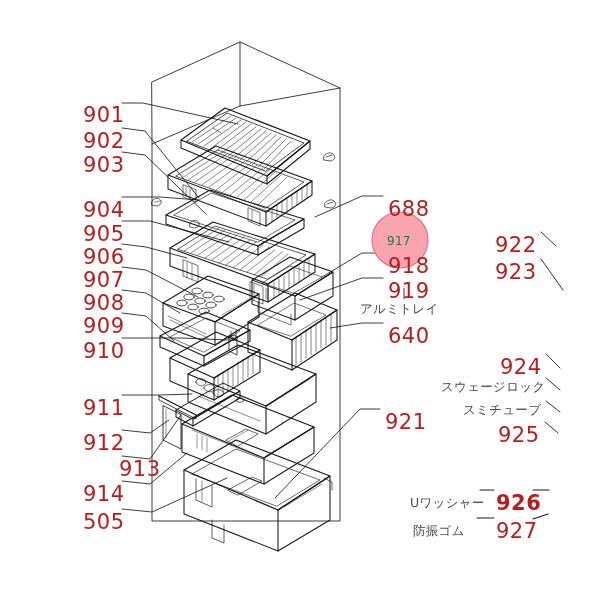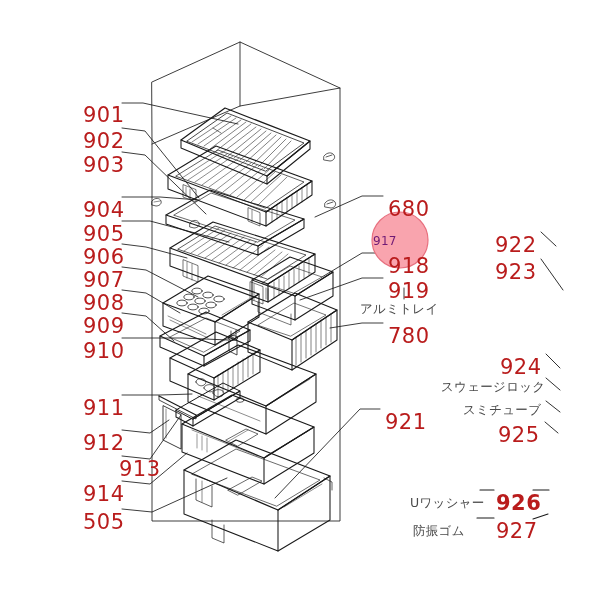--- a/index.html
+++ b/index.html
@@ -361,44 +361,44 @@
         <path d="M533,490 L549,490"></path>
         <path d="M477,518 L494,518"></path>
         <path d="M533,519 L548,514"></path>
       </g>
 
     </g>
 
     <circle id="hl-circle" cx="400" cy="240" r="28" fill="#f9a4ae" stroke="#e8707f" stroke-width="1.2"></circle>
   </svg>
 
-  <div class="hl-num" id="hl-label" style="color: #701a75; left: 373px; top: 234px;">917</div>
+  <div class="hl-num" id="hl-label" style="color: #15803d; left: 387px; top: 234px;">917</div>
 
   <div id="labels-left-layer">
       <div class="lbl num" style="left: 83px; top: 105px;">901</div>
       <div class="lbl num" style="left: 83px; top: 131px;">902</div>
       <div class="lbl num" style="left: 83px; top: 155px;">903</div>
       <div class="lbl num" style="left: 83px; top: 200px;">904</div>
       <div class="lbl num" style="left: 83px; top: 224px;">905</div>
       <div class="lbl num" style="left: 83px; top: 247px;">906</div>
       <div class="lbl num" style="left: 83px; top: 270px;">907</div>
       <div class="lbl num" style="left: 83px; top: 293px;">908</div>
       <div class="lbl num" style="left: 83px; top: 316px;">909</div>
       <div class="lbl num" style="left: 83px; top: 341px;">910</div>
       <div class="lbl num" style="left: 83px; top: 398px;">911</div>
       <div class="lbl num" style="left: 83px; top: 433px;">912</div>
       <div class="lbl num" style="left: 83px; top: 459px; margin-left: 36px;">913</div>
       <div class="lbl num" style="left: 83px; top: 484px;">914</div>
       <div class="lbl num" style="left: 83px; top: 512px;">505</div>
     </div>
   <div id="labels-right-layer">
-      <div class="lbl num" style="left: 388px; top: 199px;">680</div>
+      <div class="lbl num" style="left: 388px; top: 199px;">688</div>
       <div class="lbl num" style="left: 388px; top: 256px;">918</div>
       <div class="lbl num" style="left: 388px; top: 281px;">919</div>
-      <div class="lbl num" style="left: 388px; top: 326px;">780</div>
+      <div class="lbl num" style="left: 388px; top: 326px;">640</div>
       <div class="lbl num" style="left: 385px; top: 412px;">921</div>
     </div>
   <div id="labels-farright-layer">
       <div class="lbl num" style="left: 495px; top: 235px;">922</div>
       <div class="lbl num" style="left: 495px; top: 262px;">923</div>
       <div class="lbl num" style="left: 500px; top: 357px;">924</div>
       <div class="lbl num" style="left: 498px; top: 425px;">925</div>
     </div>
   <div id="jp-layer">
       <div class="lbl jp" style="left: 360px; top: 303px;">アルミトレイ</div>

